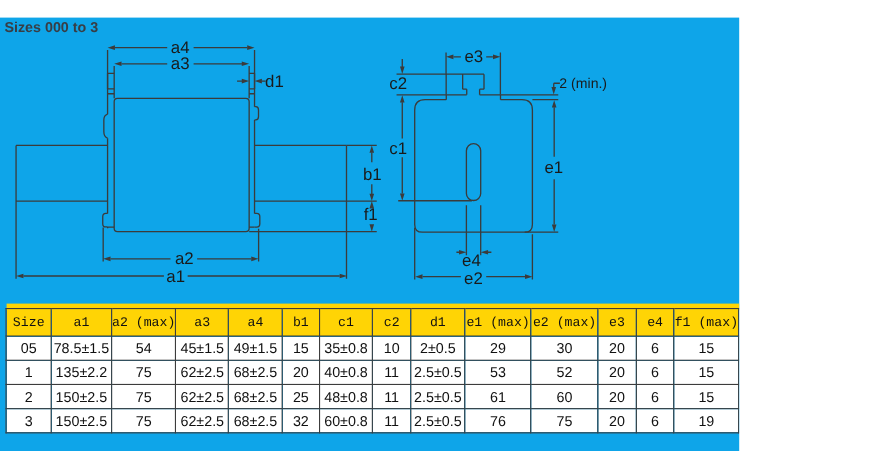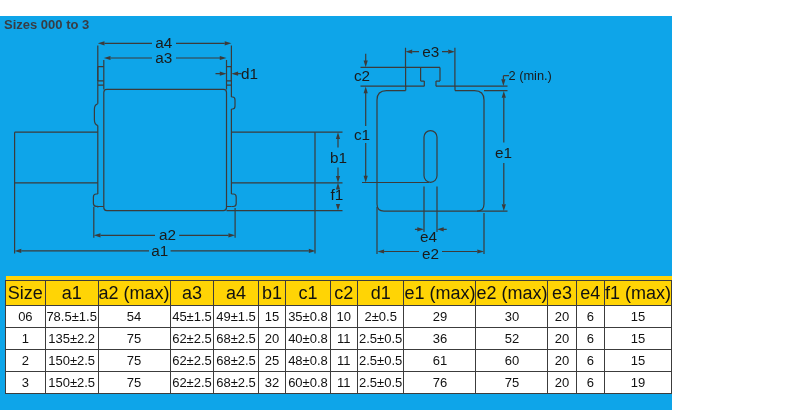--- a/index.html
+++ b/index.html
@@ -1,21 +1,21 @@
 <!DOCTYPE html>
 <html><head>
 <meta charset="utf-8">
 <style>
 html,body{margin:0;padding:0;background:#fff;}
 #page{position:relative;width:672px;height:410px;background:#0ea5e9;overflow:hidden;font-family:"Liberation Sans",sans-serif;margin-top:16px;}
 #title{position:absolute;left:4px;top:1px;font-size:13px;font-weight:bold;color:#383d44;}
 #tbl{position:absolute;left:5px;top:264px;border-collapse:collapse;table-layout:fixed;
      font-family:"Liberation Sans",sans-serif;font-size:13px;color:#111;}
 #tbl td{border:1px solid #3c3c3c;text-align:center;vertical-align:middle;padding:0;overflow:hidden;white-space:nowrap;}
-#tbl tr.h td{background:#ffd405;height:24px;font-size:18px;}
+#tbl tr.h td{background:#ffd405;height:24px;font-size:12px;font-family:Liberation Mono, monospace;}
 #tbl tr.b td{height:21.1px;background:#fff;}
 </style>
 </head>
 <body>
 <div id="page">
 <svg width="811" height="262" viewBox="0 0 811 262" style="position:absolute;left:0;top:0" fill="none" stroke="#3b3b3b" stroke-width="1.2">
 <g>
 
 <path d="M14.6,116.2 H97.8 M231.4,116.2 H315 M14.6,166.8 H97.8 M231.4,166.8 H315 M14.6,116.2 V237.4 M315,116.2 V237.4"></path>
 
@@ -127,21 +127,21 @@
           <td>c1</td>
           <td>c2</td>
           <td>d1</td>
           <td>e1 (max)</td>
           <td>e2 (max)</td>
           <td>e3</td>
           <td>e4</td>
           <td>f1 (max)</td>
         </tr>
 <tr class="b">
-          <td>06</td>
+          <td>05</td>
           <td>78.5±1.5</td>
           <td>54</td>
           <td>45±1.5</td>
           <td>49±1.5</td>
           <td>15</td>
           <td>35±0.8</td>
           <td>10</td>
           <td>2±0.5</td>
           <td>29</td>
           <td>30</td>
@@ -152,21 +152,21 @@
 <tr class="b">
           <td>1</td>
           <td>135±2.2</td>
           <td>75</td>
           <td>62±2.5</td>
           <td>68±2.5</td>
           <td>20</td>
           <td>40±0.8</td>
           <td>11</td>
           <td>2.5±0.5</td>
-          <td>36</td>
+          <td>53</td>
           <td>52</td>
           <td>20</td>
           <td>6</td>
           <td>15</td>
         </tr>
 <tr class="b">
           <td>2</td>
           <td>150±2.5</td>
           <td>75</td>
           <td>62±2.5</td>

